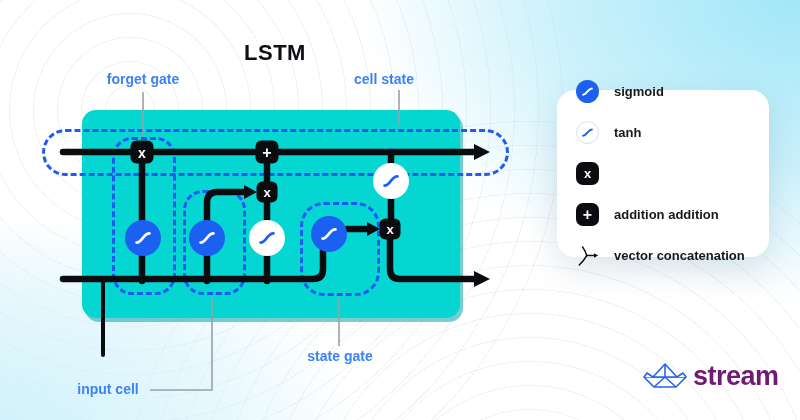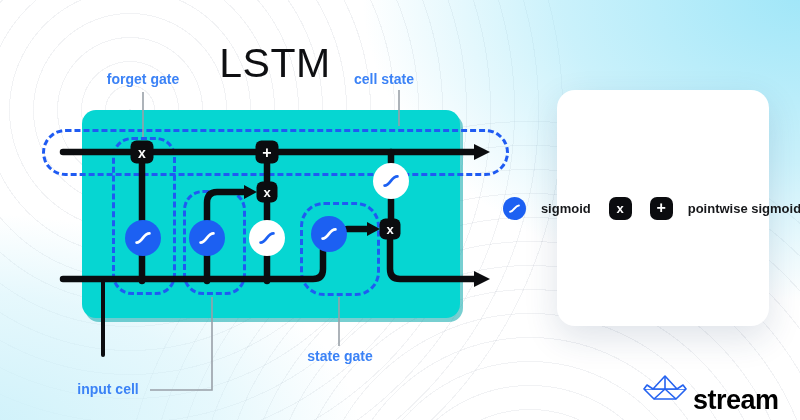--- a/index.html
+++ b/index.html
@@ -22,21 +22,21 @@
   }
   .bg-wash{
     position:absolute;inset:0;
     background:
       radial-gradient(620px 430px at 101% -2%, #9fe6f8 0%, rgba(159,230,248,0.55) 40%, rgba(159,230,248,0) 72%),
       radial-gradient(560px 320px at -4% 104%, #cdf1fa 0%, rgba(205,241,250,0.5) 45%, rgba(205,241,250,0) 70%);
   }
 
   .title{
     position:absolute;left:275px;top:40px;transform:translateX(-50%);
-    font-size:41px;font-weight:400;letter-spacing:.5px;color:#0e0f12;z-index:6;
+    font-size:22px;font-weight:700;letter-spacing:.5px;color:#0e0f12;z-index:6;
   }
 
   
   .cell-box{
     position:absolute;left:82px;top:110px;width:378px;height:208px;border-radius:14px;
     background:#06d6d2;z-index:1;
     box-shadow:3px 4px 0 rgba(8,168,172,0.55);
   }
   .dash{position:absolute;border:3px dashed #1f5bf2;z-index:2;}
   .dash-cellstate{left:42px;top:129px;width:461px;height:41px;border-radius:24px;}
@@ -65,36 +65,36 @@
   .act svg{display:block;}
 
   
   .callout{
     position:absolute;z-index:6;color:#3b82f6;font-size:14px;font-weight:700;
     transform:translate(-50%,-50%);white-space:nowrap;
   }
 
   
   .legend{
-    position:absolute;left:557px;top:90px;width:212px;height:236px;z-index:6;
+    position:absolute;left:557px;top:90px;width:212px;height:167px;z-index:6;
     background:#ffffff;border-radius:18px;
     box-shadow:0 12px 34px rgba(30,60,100,0.14);
-    display:flex;flex-direction:row;justify-content:center;gap:18px;
+    display:flex;flex-direction:column;justify-content:center;gap:18px;
     padding:0 0 0 19px;box-sizing:border-box;
   }
   .legend-row{display:flex;align-items:center;gap:15px;}
   .legend-icon{width:23px;height:23px;flex:0 0 23px;display:flex;align-items:center;justify-content:center;}
   .li-circle-blue{width:23px;height:23px;border-radius:50%;background:#1c60f2;display:flex;align-items:center;justify-content:center;}
   .li-circle-white{width:23px;height:23px;border-radius:50%;background:#fff;border:1.5px solid #d9dee6;box-sizing:border-box;display:flex;align-items:center;justify-content:center;}
   .li-square{width:23px;height:23px;border-radius:7px;background:#0b0c0f;color:#fff;display:flex;align-items:center;justify-content:center;font-weight:800;}
   .legend-label{font-size:13px;font-weight:700;color:#17181b;white-space:nowrap;}
 
   
   .brand{position:absolute;left:641px;top:360px;z-index:6;display:flex;align-items:center;gap:4px;}
-  .brand-word{font-size:27px;font-weight:700;color:#000000;letter-spacing:-0.5px;margin-top:25px;}
+  .brand-word{font-size:27px;font-weight:700;color:#701a75;letter-spacing:-0.5px;}
 </style>
 </head>
 <body>
 
 <div class="bg-layer">
   <div class="bg-rings-tl"></div>
   <div class="bg-rings-br"></div>
   <div class="bg-wash"></div>
 </div>
 
@@ -199,40 +199,51 @@
       <span class="li-circle-blue">
         <svg width="15" height="15" viewBox="0 0 24 24">
             <path d="M5,17 C11,17 12.5,7 19,7" stroke="#ffffff" stroke-width="3.2" fill="none" stroke-linecap="round"></path>
           </svg>
       </span>
     </span>
     <span class="legend-label">sigmoid</span>
   </div>
   <div class="legend-row">
     <span class="legend-icon">
+      <span class="li-circle-white">
+        <svg width="15" height="15" viewBox="0 0 24 24">
+            <path d="M5,17 C11,17 12.5,7 19,7" stroke="#1c60f2" stroke-width="3.2" fill="none" stroke-linecap="round"></path>
+          </svg>
+      </span>
+    </span>
+    <span class="legend-label">tanh</span>
+  </div>
+  <div class="legend-row">
+    <span class="legend-icon">
       <span class="li-square" style="font-size:13px;">x</span>
     </span>
   </div>
   <div class="legend-row">
     <span class="legend-icon">
       <span class="li-square" style="font-size:16px;">+</span>
     </span>
-    <span class="legend-label">pointwise sigmoid</span>
+    <span class="legend-label">addition addition</span>
   </div>
   <div class="legend-row">
     <span class="legend-icon">
       <svg width="26" height="28" viewBox="0 0 28 28">
         <g stroke="#0b0c0f" stroke-width="1.8" fill="none" stroke-linecap="round">
           <path d="M8,3 Q12,9 13,13.5"></path>
           <path d="M4,25 Q10,19 13,13.5"></path>
           <path d="M13,13.5 H23"></path>
         </g>
         <polygon points="22,10.8 27,13.5 22,16.2" fill="#0b0c0f"></polygon>
       </svg>
     </span>
+    <span class="legend-label">vector concatenation</span>
   </div>
 </div>
 
 <div class="brand">
   <svg width="48" height="32" viewBox="0 0 48 32">
     <g stroke="#2563f0" stroke-width="1.6" fill="#ffffff" stroke-linejoin="round">
       <path d="M3,17 H45 L35,27 H13 Z"></path>
       <path d="M24,4 L12,17 H36 Z"></path>
       <path d="M24,4 V17"></path>
       <path d="M12,17 L6,13 L3,17"></path>

